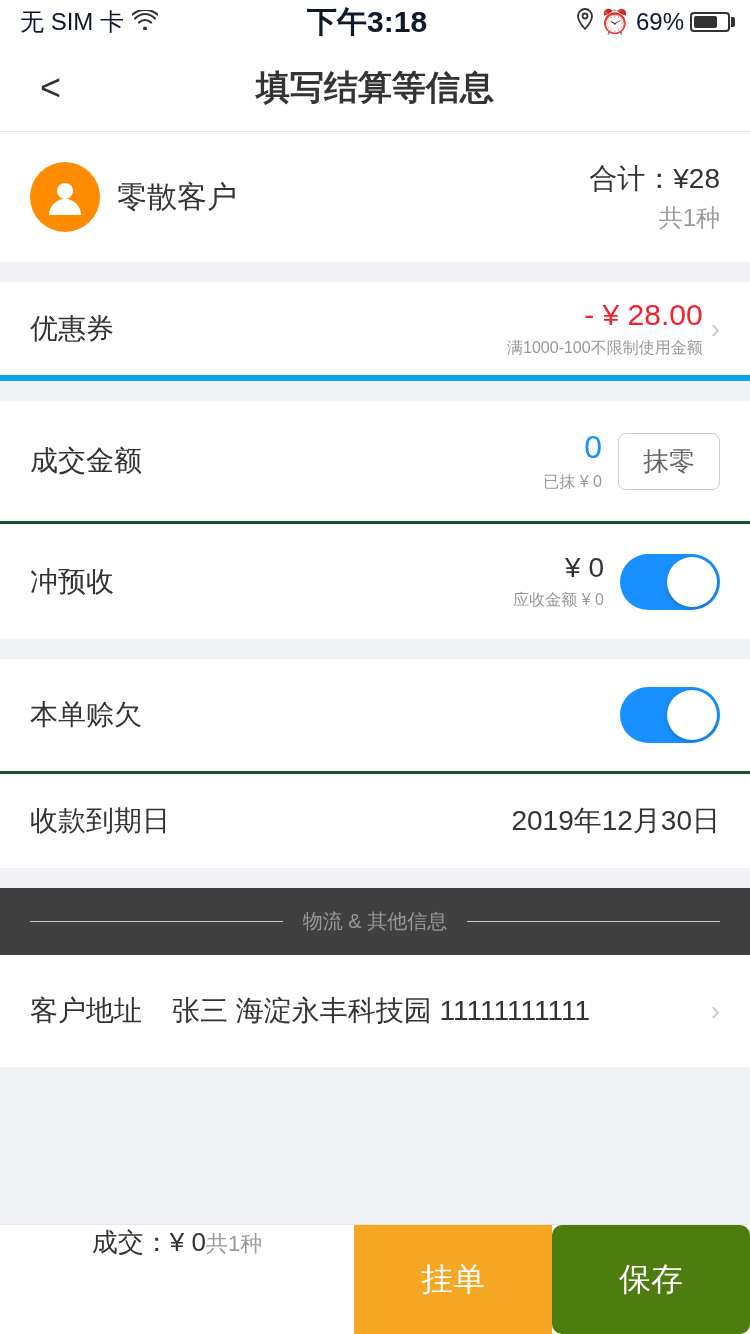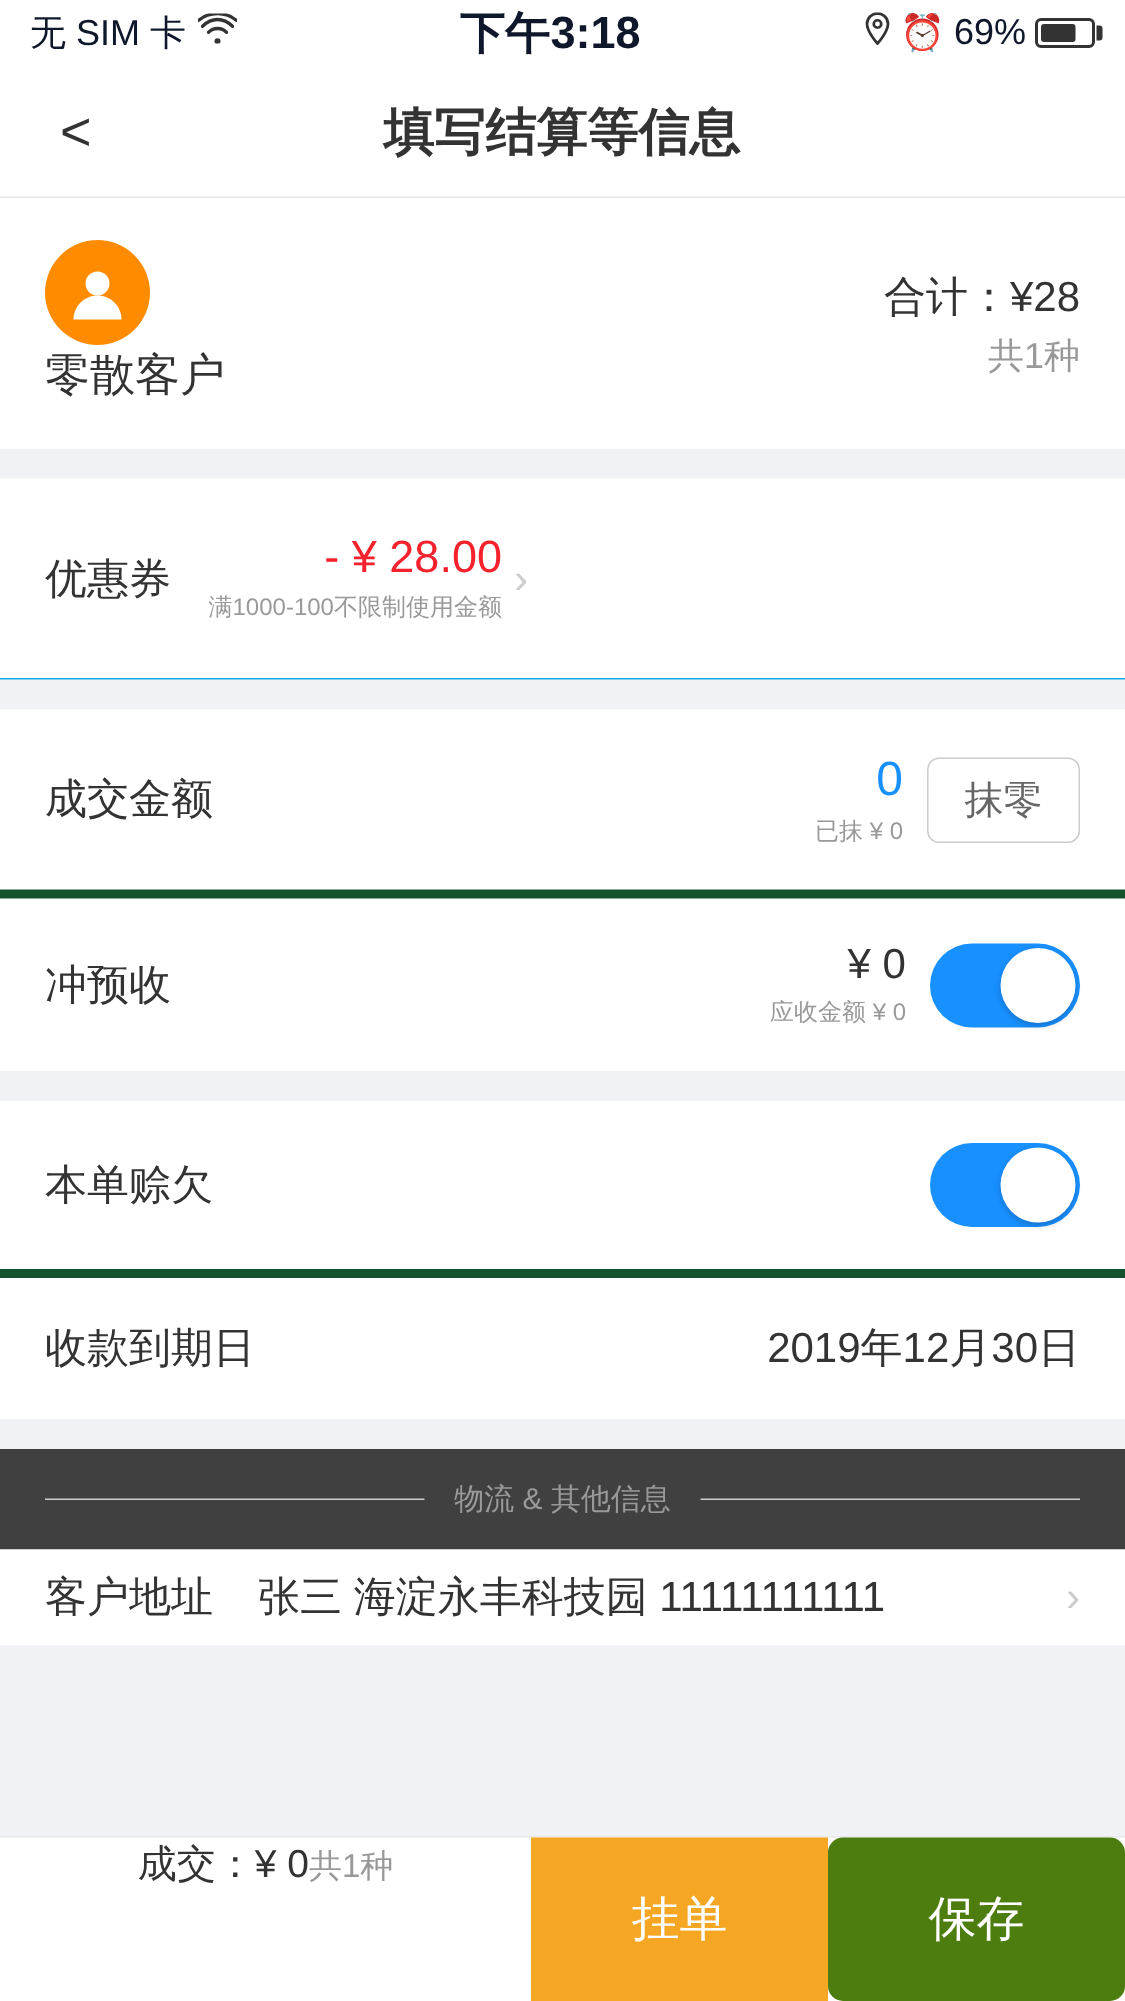--- a/index.html
+++ b/index.html
@@ -78,23 +78,22 @@
     .customer-section {
       background: #fff;
       padding: 28px 30px;
       display: flex;
       align-items: center;
       justify-content: space-between;
       margin-bottom: 20px;
     }
     .customer-left {
       display: flex;
-      align-items: flex-start;
-      gap: 0;
-      flex-direction: column;
+      align-items: center;
+      gap: 17px;
     }
     .customer-avatar {
       width: 70px; height: 70px;
       background: #ff8c00;
       border-radius: 50%;
       display: flex;
       align-items: center;
       justify-content: center;
       color: #fff;
       font-size: 36px;
@@ -120,21 +119,21 @@
     
     .section {
       background: #fff;
       margin-bottom: 20px;
     }
     .row {
       padding: 28px 30px;
       display: flex;
       align-items: center;
       justify-content: space-between;
-      border-bottom: 6px solid #14532d;
+      border-bottom: 3px solid #14532d;
       min-height: 90px;
     }
     .row:last-child { border-bottom: none; }
     .row-label {
       font-size: 28px;
       color: #333;
     }
     .row-right {
       display: flex;
       align-items: center;
@@ -151,25 +150,25 @@
       font-size: 16px;
       color: #999;
       margin-top: 6px;
     }
     .row-value-block {
       text-align: right;
     }
 
     
     .coupon-row {
-      padding: 36px 30px;
-      display: flex;
-      align-items: center;
-      justify-content: flex-start;
-      border-bottom: 1px solid #0ea5e9;
+      padding: 16px 30px;
+      display: flex;
+      align-items: center;
+      justify-content: space-between;
+      border-bottom: 6px solid #0ea5e9;
     }
     .coupon-right {
       display: flex;
       align-items: center;
       gap: 8px;
       margin-left: 25px;
     }
     .chevron-icon {
       font-size: 28px;
       color: #ccc;
@@ -224,21 +223,21 @@
     .logistics-header::after {
       content: '';
       flex: 1;
       height: 1px;
       background: #ccc;
     }
 
     
     .address-row {
       background: #fff;
-      padding: 13px 30px;
+      padding: 37px 30px;
       display: flex;
       align-items: center;
       justify-content: space-between;
     }
     .address-label {
       font-size: 28px;
       color: #333;
       flex-shrink: 0;
       margin-right: 30px;
     }

